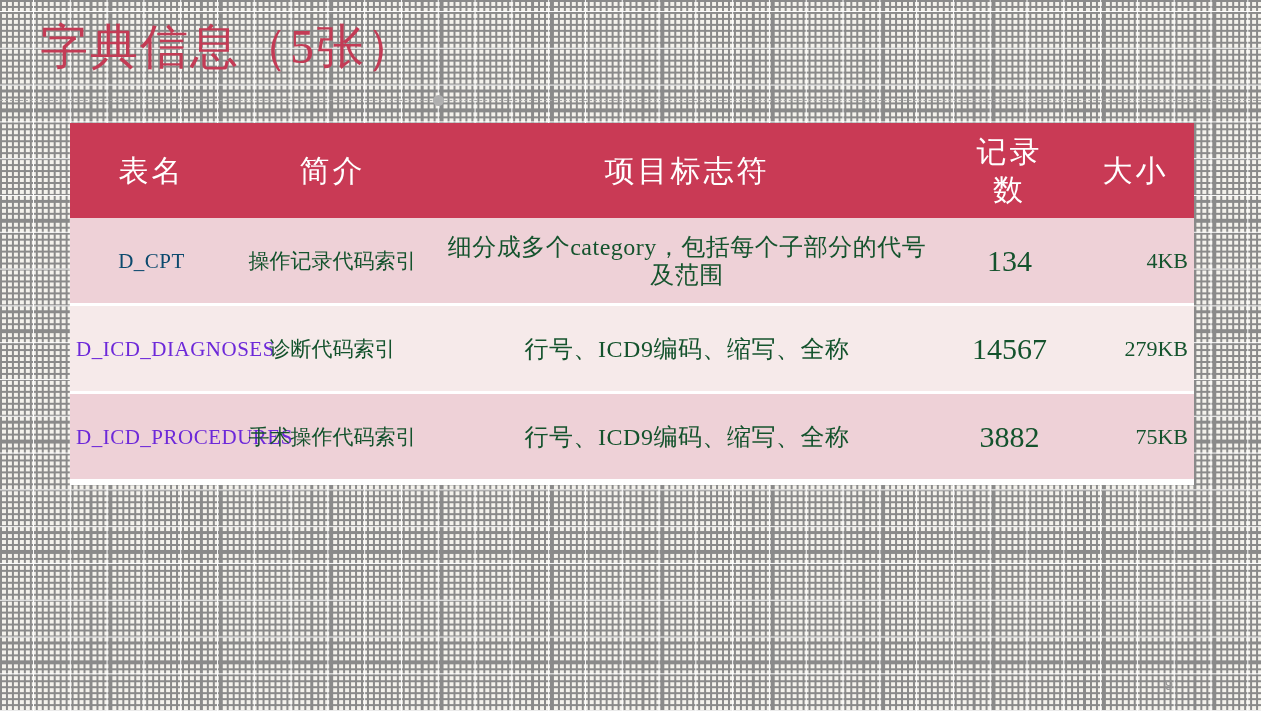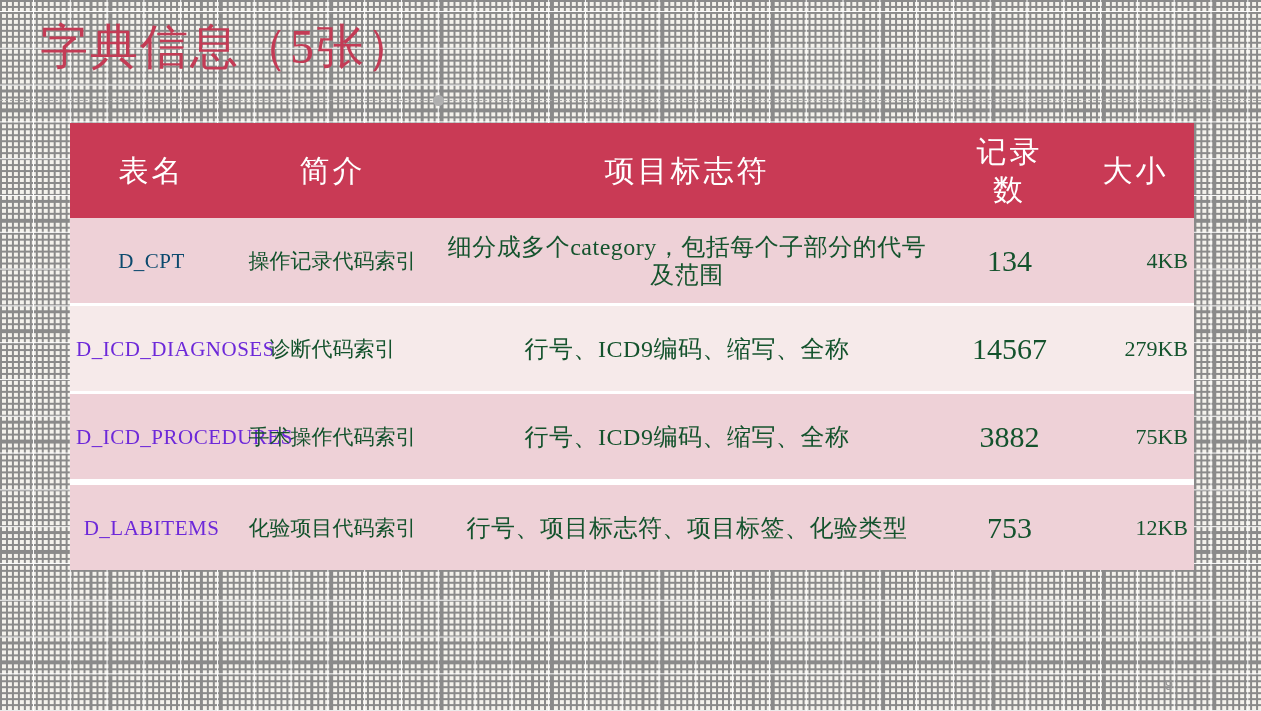--- a/index.html
+++ b/index.html
@@ -256,27 +256,20 @@
         </tr>
 
         <tr class="spacer">
           <td></td>
             <td></td>
             <td></td>
             <td></td>
             <td></td>
         </tr>
 
-        <tr class="band-dark">
-          <td class="name-cell name-red">D_LABITEMS</td>
-          <td>化验项目代码索引</td>
-          <td class="attrs-cell">行号、项目标志符、项目标签、化验类型</td>
-          <td class="num-cell">753</td>
-          <td class="size-cell">12KB</td>
-        </tr>
 
       </tbody>
     </table>
   </div>
 
   <div id="page-number">9</div>
 
 </div>
 
 </body></html>

